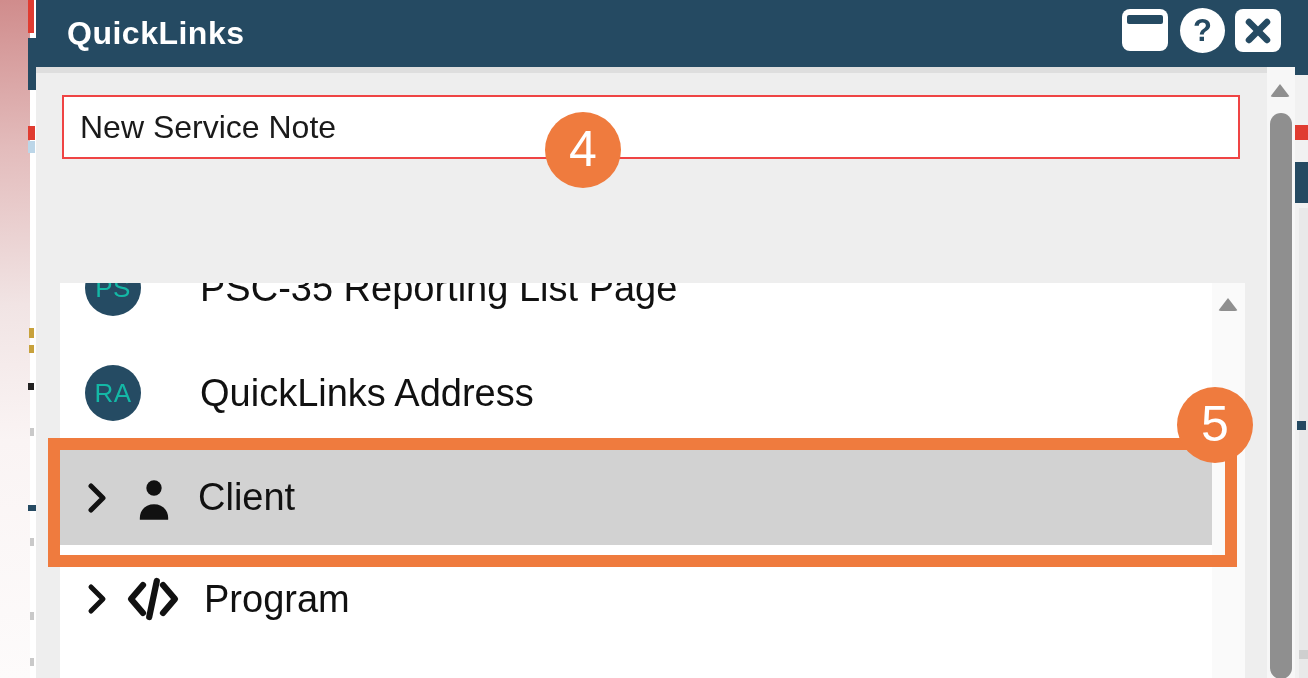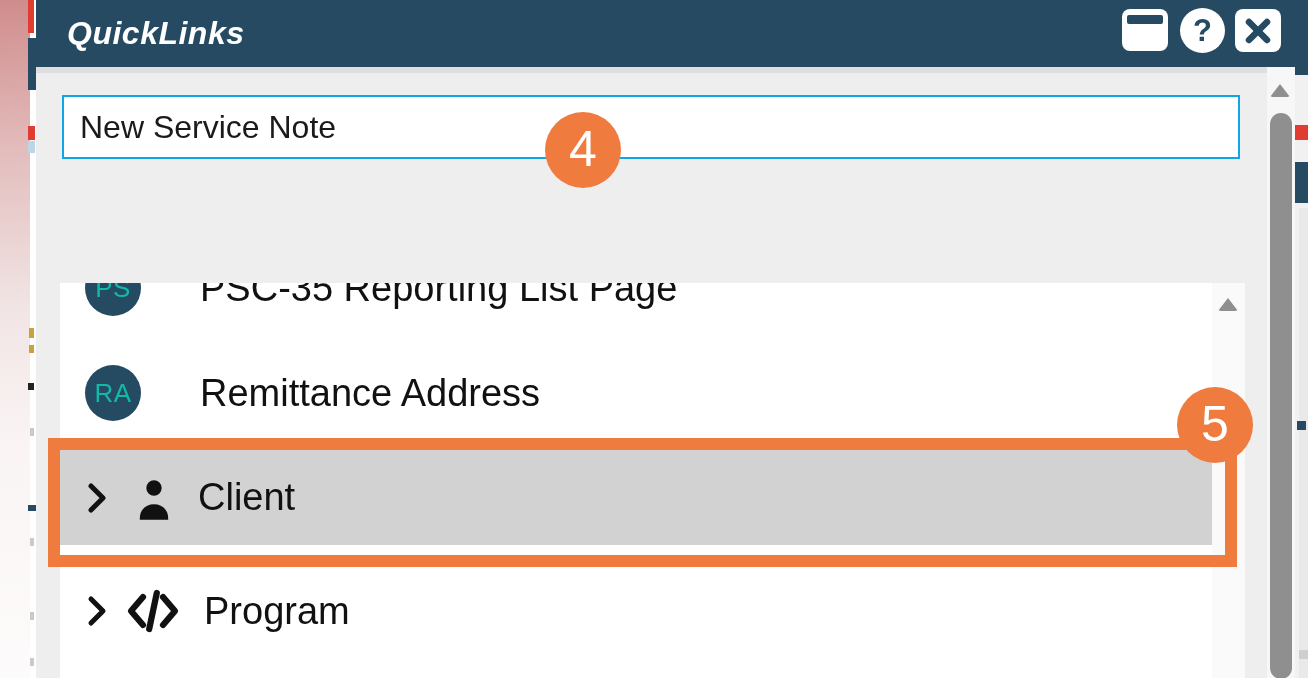--- a/index.html
+++ b/index.html
@@ -10,43 +10,43 @@
   .bg-left{position:absolute;left:0;top:0;width:36px;height:678px;z-index:1;
     background:linear-gradient(178deg,#d08c8c 0%,#e3bcbc 22%,#f1e4e4 45%,#faf4f4 65%,#fdfbfb 100%);}
   .bg-left .whitecol{position:absolute;left:30px;top:0;width:6px;height:678px;background:#fff;}
   .mark{position:absolute;}
   .bg-right{position:absolute;left:1295px;top:0;width:13px;height:678px;background:#f1f1f1;z-index:1;}
   .bg-right .scrollcol{position:absolute;left:4px;top:208px;width:9px;height:470px;background:#e9e9e9;}
 
   
   .modal{position:absolute;left:36px;top:0;width:1259px;height:678px;background:#eeeeee;z-index:10;}
   .mheader{position:absolute;left:0;top:0;width:100%;height:67px;background:#254a62;}
-  .mtitle{position:absolute;left:31px;top:0;line-height:66px;font-size:32px;font-weight:bold;color:#ffffff;letter-spacing:.5px;font-style:italic;}
+  .mtitle{position:absolute;left:31px;top:0;line-height:66px;font-size:32px;font-weight:bold;color:#ffffff;letter-spacing:.5px;}
   .hstrip{position:absolute;left:0;top:67px;width:100%;height:6px;background:#dedede;}
   .ctrl{position:absolute;top:9px;border:none;padding:0;cursor:pointer;background:#ffffff;}
   .ctrl.popout{left:1086px;width:46px;height:42px;border-radius:8px;}
   .popout-bar{position:absolute;left:5px;top:6px;width:36px;height:9px;background:#254a62;border-radius:2px;display:block;}
   .ctrl.help{left:1144px;width:45px;height:45px;top:8px;border-radius:50%;
     color:#254a62;font-size:31px;font-weight:bold;line-height:45px;text-align:center;}
   .ctrl.close{left:1199px;width:46px;height:43px;border-radius:8px;display:flex;align-items:center;justify-content:center;}
 
   .search-input{position:absolute;left:26px;top:95px;width:1178px;height:64px;background:#ffffff;
-    border:2px solid #0ea5e9;padding:0 0 0 16px;font-size:32px;color:#1a1a1a;outline:none;}
+    border:2px solid #ef4444;padding:0 0 0 16px;font-size:32px;color:#1a1a1a;outline:none;}
 
   
   .list{position:absolute;left:24px;top:283px;width:1185px;height:395px;background:#ffffff;overflow:hidden;}
   .row{position:absolute;left:0;width:1152px;height:104px;display:flex;align-items:center;cursor:pointer;}
   .row .avatar{width:56px;height:56px;border-radius:50%;background:#254b63;color:#14b8a6;font-size:26px;
     display:flex;align-items:center;justify-content:center;margin-left:25px;flex:0 0 auto;letter-spacing:.5px;}
   .row .rlabel{font-size:38px;color:#111111;white-space:nowrap;}
   .row.avatar-row .rlabel{margin-left:59px;text-align:center;}
   .row-psc{top:-47px;}
   .row-rem{top:58px;}
   .row-client{top:167px;height:95px;width:1165px;background:#d2d2d2;}
-  .row-prog{top:276px;}
+  .row-prog{top:264px;}
   .chev{margin-left:25px;flex:0 0 auto;display:block;}
   .person-svg{margin-left:25px;flex:0 0 auto;display:block;}
   .row-client .rlabel{margin-left:24px;}
   .code-svg{margin-left:15px;flex:0 0 auto;display:block;}
   .row-prog .rlabel{margin-left:22px;}
 
   
   .inner-scroll{position:absolute;left:1176px;top:283px;width:33px;height:395px;background:#fafafa;}
   .tri-up{width:0;height:0;border-left:10px solid transparent;border-right:10px solid transparent;
     border-bottom:13px solid #8f8f8f;border-radius:3px;position:absolute;}
@@ -116,21 +116,21 @@
 
     <input class="search-input" value="New Service Note" style="">
 
     <div class="list">
       <div class="row avatar-row row-psc">
         <span class="avatar">PS</span>
         <span class="rlabel">PSC-35 Reporting List Page</span>
       </div>
       <div class="row avatar-row row-rem">
         <span class="avatar">RA</span>
-        <span class="rlabel">Remittance Address</span>
+        <span class="rlabel">QuickLinks Address</span>
       </div>
       <div class="row row-client">
         <svg class="chev" width="24" height="34" viewBox="0 0 24 34">
           <polyline points="6,5 18,17 6,29" fill="none" stroke="#111" stroke-width="5" stroke-linecap="round" stroke-linejoin="round"></polyline>
         </svg>
         <svg class="person-svg" width="40" height="46" viewBox="0 0 24 26">
           <circle cx="12" cy="7" r="4.6" fill="#111"></circle>
           <path d="M3.5 25 c0-5.2 3.9-8.2 8.5-8.2 s8.5 3 8.5 8.2 v1 H3.5 Z" fill="#111"></path>
         </svg>
         <span class="rlabel">Client</span>

